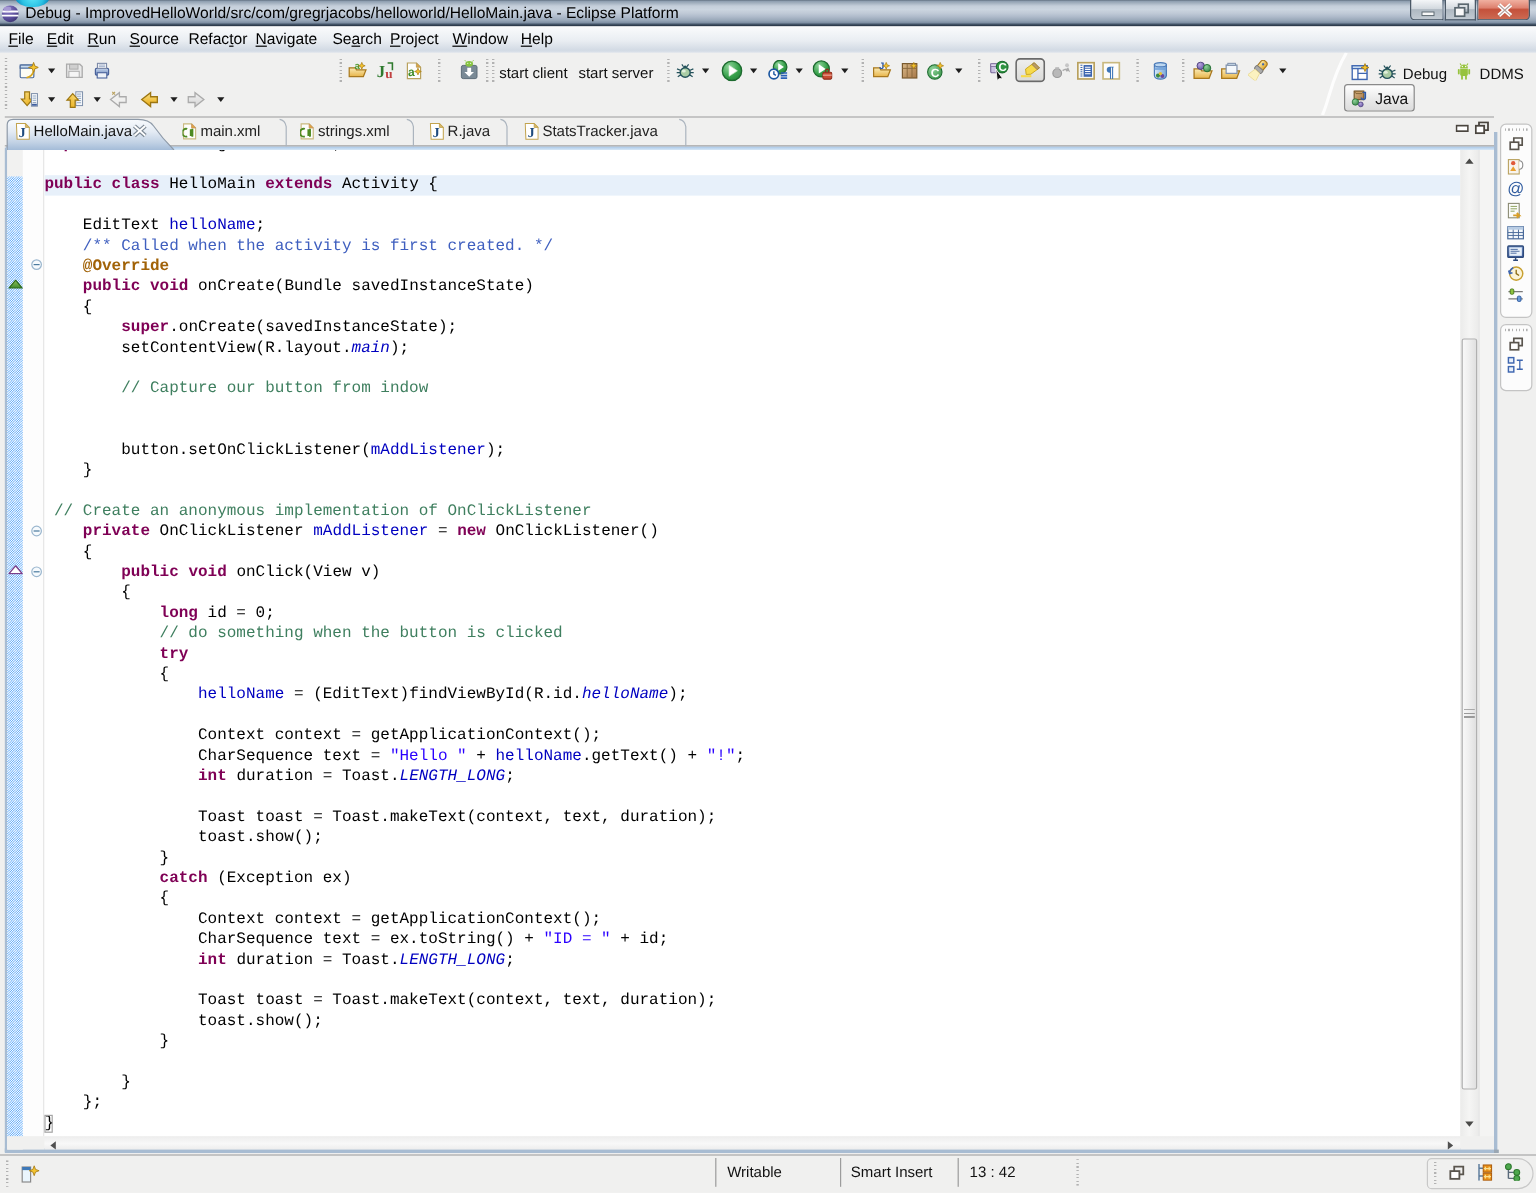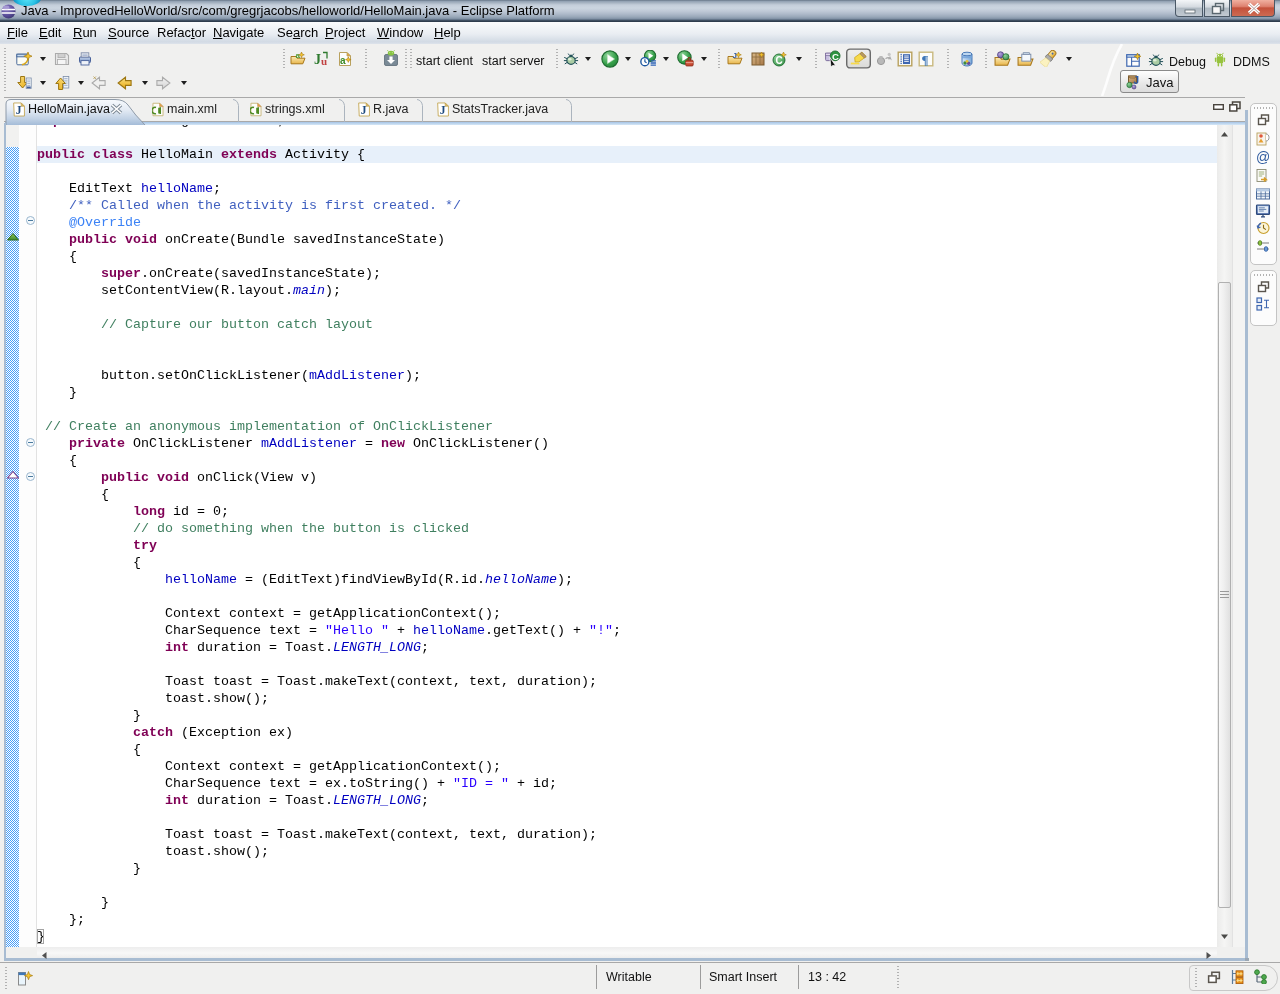--- a/index.html
+++ b/index.html
@@ -25,21 +25,21 @@
 #tabtop { left:4px; top:97px; width:1241px; height:1px; background:#A9A9A9; }
 #tabunder { left:4px; top:121px; width:1241px; height:1px; background:#A9A9A9; }
 #tabband { left:5px; top:122px; width:1240px; height:3px; background:linear-gradient(180deg,#A5C4E6 0,#D6E7F6 100%); }
 .tab { position:absolute; top:102px; font-size:12.5px; color:#222; white-space:nowrap; }
 .k { color:#7F0055; font-weight:bold; }
 .c { color:#3F7F5F; }
 .j { color:#3F5FBF; }
 .s { color:#2A00FF; }
 .f { color:#0000C0; }
 .fi { color:#0000C0; font-style:italic; }
-.g { color:#3b82f6; }
+.g { color:#a16207;font-weight:bold; }
 s { text-decoration:none; }
 .mi { }
 #code { left:37px; top:125px; width:1180px; height:822px; overflow:hidden; background:#fff; }
 .ln { position:absolute; left:0; height:27px; line-height:17px; font-family:"Liberation Mono",monospace;
   font-size:13.333px; white-space:pre; color:#000; }
 .ln s.sm { }
 #curline { position:absolute; left:0; top:21px; width:1180px; height:17px; background:#E7F0FA; }
 .foldc { position:absolute; width:9px; height:9px; border:1px solid #9AB6CE; border-radius:50%; background:#F6FAFD; }
 .foldc::after { content:""; position:absolute; left:1px; top:3px; width:5px; height:1.4px; background:#4A7A9E; }
 .vsep { position:absolute; width:1px; background:#9C9C9C; }
@@ -56,21 +56,21 @@
 <path d="M0.9 5.6 h13.2 M0.6 9.0 h13.8" stroke="#fff" stroke-width="1.5"></path>
 <ellipse cx="5.2" cy="3.4" rx="3.2" ry="1.9" fill="#AFA2D8" opacity="0.8"></ellipse>
 <defs>
         <radialGradient id="ec" cx="0.35" cy="0.28" r="0.95">
           <stop offset="0" stop-color="#8E7EC8"></stop>
           <stop offset="0.55" stop-color="#584C98"></stop>
           <stop offset="1" stop-color="#2C2858"></stop>
         </radialGradient>
       </defs>
     </svg>
-<div class="txt">Java - ImprovedHelloWorld/src/com/gregrjacobs/helloworld/HelloMain.java - Eclipse Platform</div>
+<div class="txt">Debug - ImprovedHelloWorld/src/com/gregrjacobs/helloworld/HelloMain.java - Eclipse Platform</div>
 <div class="wbtn" style="left:1175px;width:28px;border-bottom-left-radius:4px;">
       <svg width="28" height="17">
         <rect x="9" y="10" width="10" height="3" fill="#F8F8F8" stroke="#5A676F" stroke-width="0.8"></rect>
       </svg>
     </div>
 <div class="wbtn" style="left:1204px;width:26px;">
       <svg width="26" height="17">
         <rect x="10.5" y="3.5" width="8" height="7" fill="none" stroke="#5A676F" stroke-width="1.4"></rect>
         <rect x="7.5" y="6.5" width="8" height="7" fill="#F8F8F8" stroke="#5A676F" stroke-width="1.4"></rect>
       </svg>
@@ -537,21 +537,21 @@
     <div id="curline"></div>
 <div class="ln" style="top:-13px"><s class="k">import</s> android.widget.EditText;</div>
 <div class="ln" style="top:21px"><s class="k">public</s> <s class="k">class</s> HelloMain <s class="k">extends</s> Activity {</div>
 <div class="ln" style="top:55px">    EditText <s class="f">helloName</s>;</div>
 <div class="ln" style="top:72px"><s class="j">    /** Called when the activity is first created. */</s></div>
 <div class="ln" style="top:89px"><s class="g">    @Override</s></div>
 <div class="ln" style="top:106px">    <s class="k">public</s> <s class="k">void</s> onCreate(Bundle savedInstanceState)</div>
 <div class="ln" style="top:123px">    {</div>
 <div class="ln" style="top:140px">        <s class="k">super</s>.onCreate(savedInstanceState);</div>
 <div class="ln" style="top:157px">        setContentView(R.layout.<s class="fi">main</s>);</div>
-<div class="ln" style="top:191px"><s class="c">        // Capture our button catch layout</s></div>
+<div class="ln" style="top:191px"><s class="c">        // Capture our button from indow</s></div>
 <div class="ln" style="top:242px">        button.setOnClickListener(<s class="f">mAddListener</s>);</div>
 <div class="ln" style="top:259px">    }</div>
 <div class="ln" style="top:293px"><s class="c"> // Create an anonymous implementation of OnClickListener</s></div>
 <div class="ln" style="top:310px">    <s class="k">private</s> OnClickListener <s class="f">mAddListener</s> = <s class="k">new</s> OnClickListener()</div>
 <div class="ln" style="top:327px">    {</div>
 <div class="ln" style="top:344px">        <s class="k">public</s> <s class="k">void</s> onClick(View v)</div>
 <div class="ln" style="top:361px">        {</div>
 <div class="ln" style="top:378px">            <s class="k">long</s> id = 0;</div>
 <div class="ln" style="top:395px"><s class="c">            // do something when the button is clicked</s></div>
 <div class="ln" style="top:412px">            <s class="k">try</s></div>

